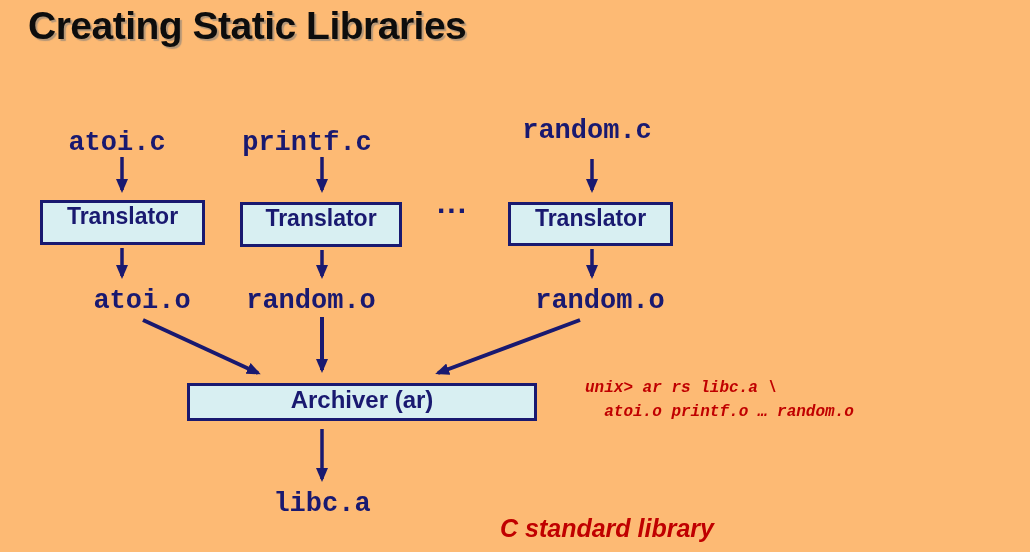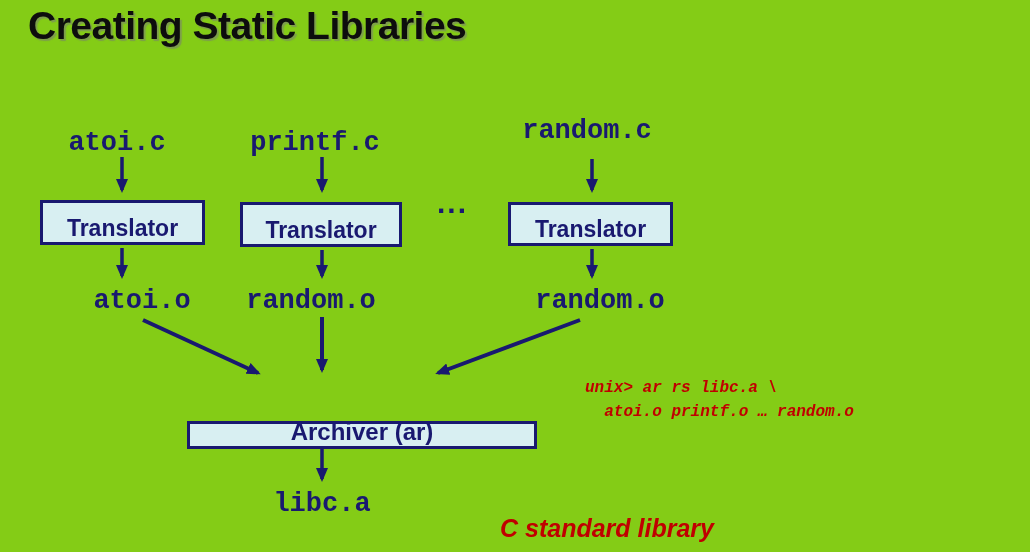--- a/index.html
+++ b/index.html
@@ -4,37 +4,37 @@
 <style>
   :root{
     --navy:#191970;
     --fill:#d8eff2;
     --red:#c00000;
     --title:#0d0d0d;
   }
   *{margin:0;padding:0;box-sizing:border-box;}
   body{background:#fff;font-family:"Liberation Sans",sans-serif;}
   .slide{
-    position:relative;width:1030px;height:552px;background:#84cc16;overflow:hidden;
+    position:relative;width:1030px;height:552px;background:#fdba74;overflow:hidden;
   }
   .title{
     position:absolute;left:28px;top:4px;
     font-size:39px;font-weight:700;color:var(--title);
     letter-spacing:-0.5px;
     text-shadow:2px 2px 1px rgba(120,120,120,0.55);
     font-family:"Liberation Sans",sans-serif;
   }
   .mono-label{
     position:absolute;transform:translateX(-50%);
     font-family:"Liberation Mono","DejaVu Sans Mono",monospace;
     font-weight:700;font-size:27px;color:var(--navy);white-space:nowrap;
   }
   .box{
     position:absolute;background:var(--fill);border:3px solid var(--navy);
-    display:flex;align-items:flex-end;justify-content:center;
+    display:flex;align-items:flex-start;justify-content:center;
   }
   .box-label{
     font-family:"Liberation Sans",sans-serif;font-weight:700;
     font-size:23px;color:var(--navy);white-space:nowrap;
   }
   .dots{
     position:absolute;left:437px;top:186px;
     font-family:"Liberation Sans",sans-serif;font-weight:700;
     font-size:30px;color:var(--navy);letter-spacing:2px;
   }
@@ -56,21 +56,21 @@
   svg.arrows line{stroke:var(--navy);}
 </style>
 </head>
 <body>
 
 <div class="slide">
 
   <div class="title">Creating Static Libraries</div>
 
   <div class="mono-label" style="left:117px;top:128px;">atoi.c</div>
-  <div class="mono-label" style="left:315px;top:128px;">printf.c</div>
+  <div class="mono-label" style="left:307px;top:128px;">printf.c</div>
   <div class="mono-label" style="left:587px;top:116px;">random.c</div>
 
   <svg class="arrows" width="1030" height="552" viewBox="0 0 1030 552">
     <defs>
       <marker id="ah" markerUnits="userSpaceOnUse" markerWidth="14" markerHeight="12" refX="11" refY="6" orient="auto">
         <path d="M0,0 L14,6 L0,12 Z" fill="#191970"></path>
       </marker>
     </defs>
 
     <line x1="122" y1="157" x2="122" y2="190" stroke-width="3.5" marker-end="url(#ah)"></line>
@@ -97,21 +97,21 @@
   <div class="box" style="left:508px;top:202px;width:165px;height:44px;">
     <span class="box-label">Translator</span>
   </div>
 
   <div class="dots">...</div>
 
   <div class="mono-label" style="left:142px;top:286px;">atoi.o</div>
   <div class="mono-label" style="left:311px;top:286px;">random.o</div>
   <div class="mono-label" style="left:600px;top:286px;">random.o</div>
 
-  <div class="box" style="left:187px;top:383px;width:350px;height:28px;margin-top:38px;">
+  <div class="box" style="left:187px;top:383px;width:350px;height:38px;">
     <span class="box-label" style="font-size:24px;">Archiver (ar)</span>
   </div>
 
   <div class="code"><span>unix&gt; ar rs libc.a \</span>
 <span>  atoi.o printf.o … random.o</span></div>
 
   <div class="mono-label" style="left:322px;top:489px;">libc.a</div>
 
   <div class="caption">C standard library</div>
 

